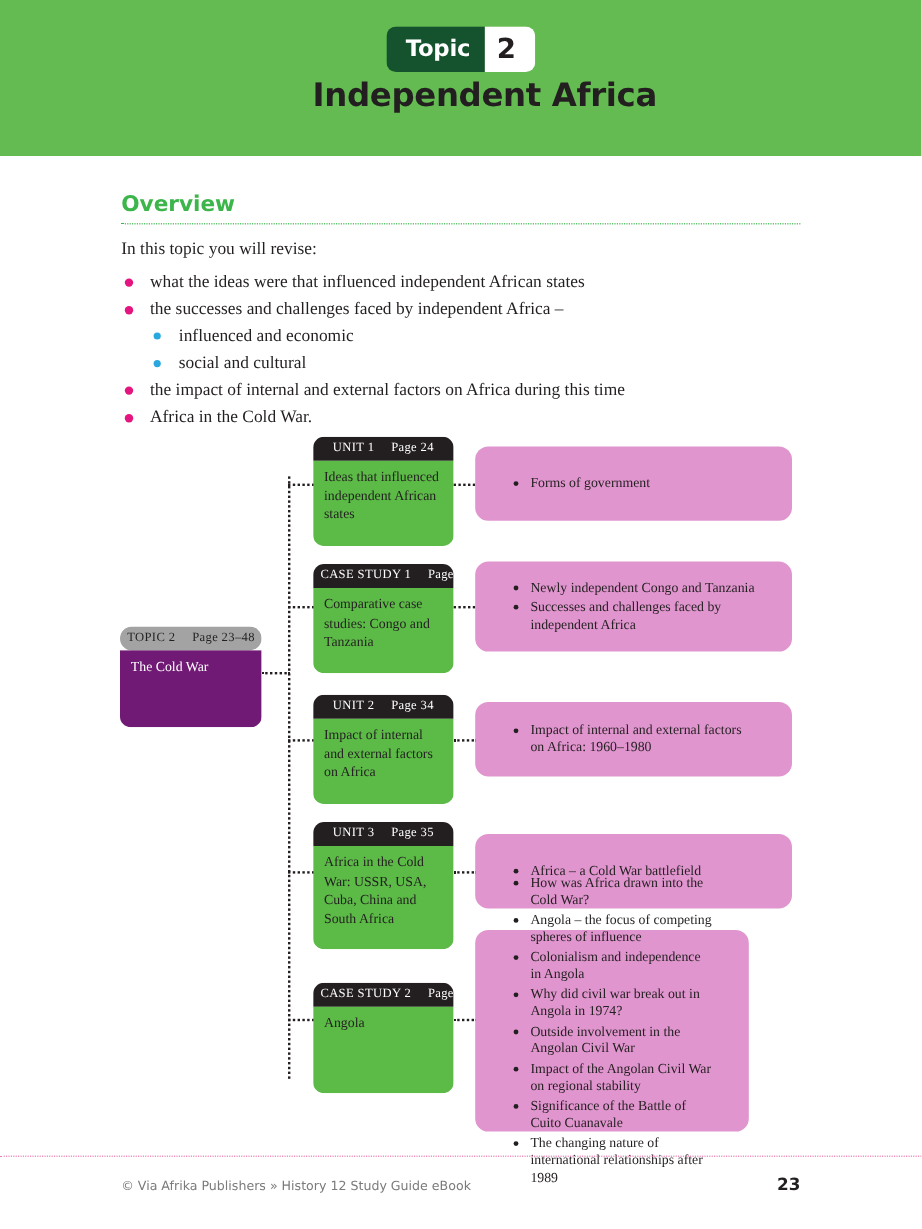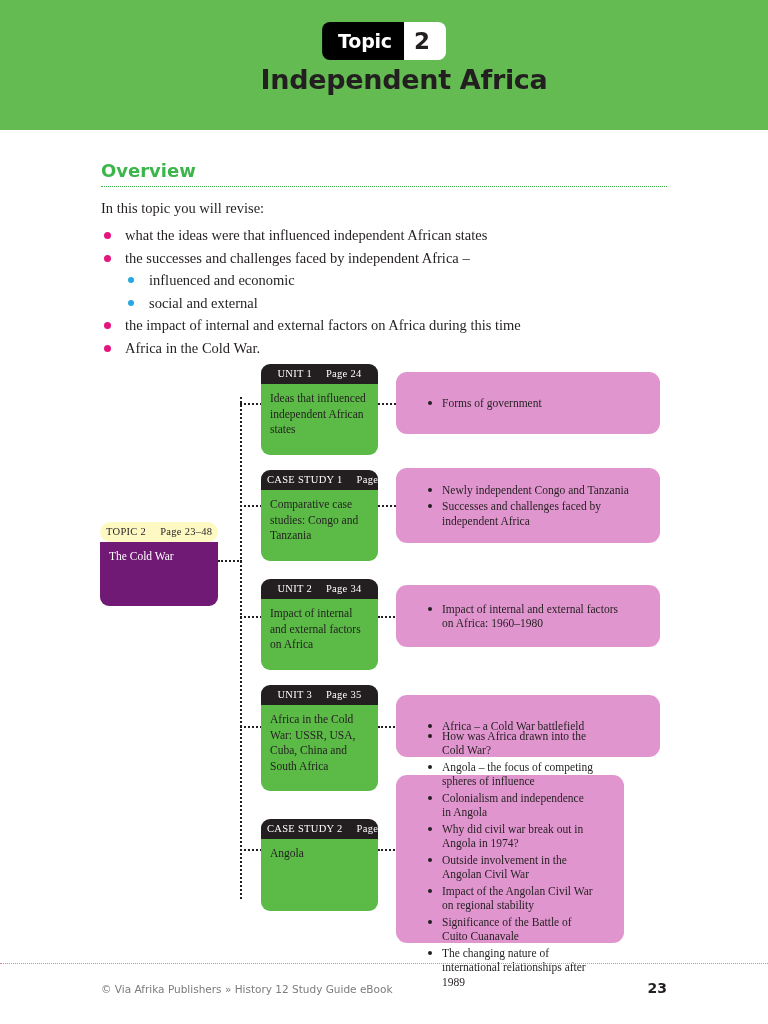--- a/index.html
+++ b/index.html
@@ -30,21 +30,21 @@
     transform: translateX(-50%);
     top: 22px;
     display: flex;
     align-items: stretch;
     height: 38px;
     border-radius: 8px;
     overflow: hidden;
     box-shadow: 0 0 0 0 transparent;
   }
   .topic-badge-word {
-    background: #000000;
+    background: #14532d;
     color: #ffffff;
     font-family: "DejaVu Sans", sans-serif;
     font-weight: bold;
     font-size: 19px;
     line-height: 38px;
     padding: 0 12px 0 16px;
     letter-spacing: -0.2px;
   }
   .topic-badge-num {
     background: #ffffff;
@@ -172,21 +172,21 @@
   .node-body {
     background: #5cba47;
     color: #231f20;
     font-size: 11.5px;
     line-height: 15.5px;
     padding: 7px 9px 9px 9px;
   }
 
   
   .node-root .node-head {
-    background: #fef9c3;
+    background: #a3a3a3;
     color: #231f20;
     border-radius: 10px;
   }
   .node-root .node-body {
     background: #701a75;
     color: #ffffff;
   }
 
   .pink {
     position: absolute;
@@ -264,21 +264,21 @@
 </div>
 
 <div class="overview">
   <div class="overview-heading">Overview</div>
   <div class="overview-rule"></div>
   <div class="overview-intro">In this topic you will revise:</div>
   <ul class="ov-list">
     <li class="level1">what the ideas were that influenced independent African states</li>
     <li class="level1">the successes and challenges faced by independent Africa –</li>
     <li class="level2">influenced and economic</li>
-    <li class="level2">social and external</li>
+    <li class="level2">social and cultural</li>
     <li class="level1">the impact of internal and external factors on Africa during this time</li>
     <li class="level1">Africa in the Cold War.</li>
   </ul>
 </div>
 
 <div class="diagram">
 
   <div class="trunk"></div>
   <div class="branch" style="left:240px; top:48px;  width:22px;"></div>
   <div class="branch" style="left:240px; top:150px; width:22px;"></div>

